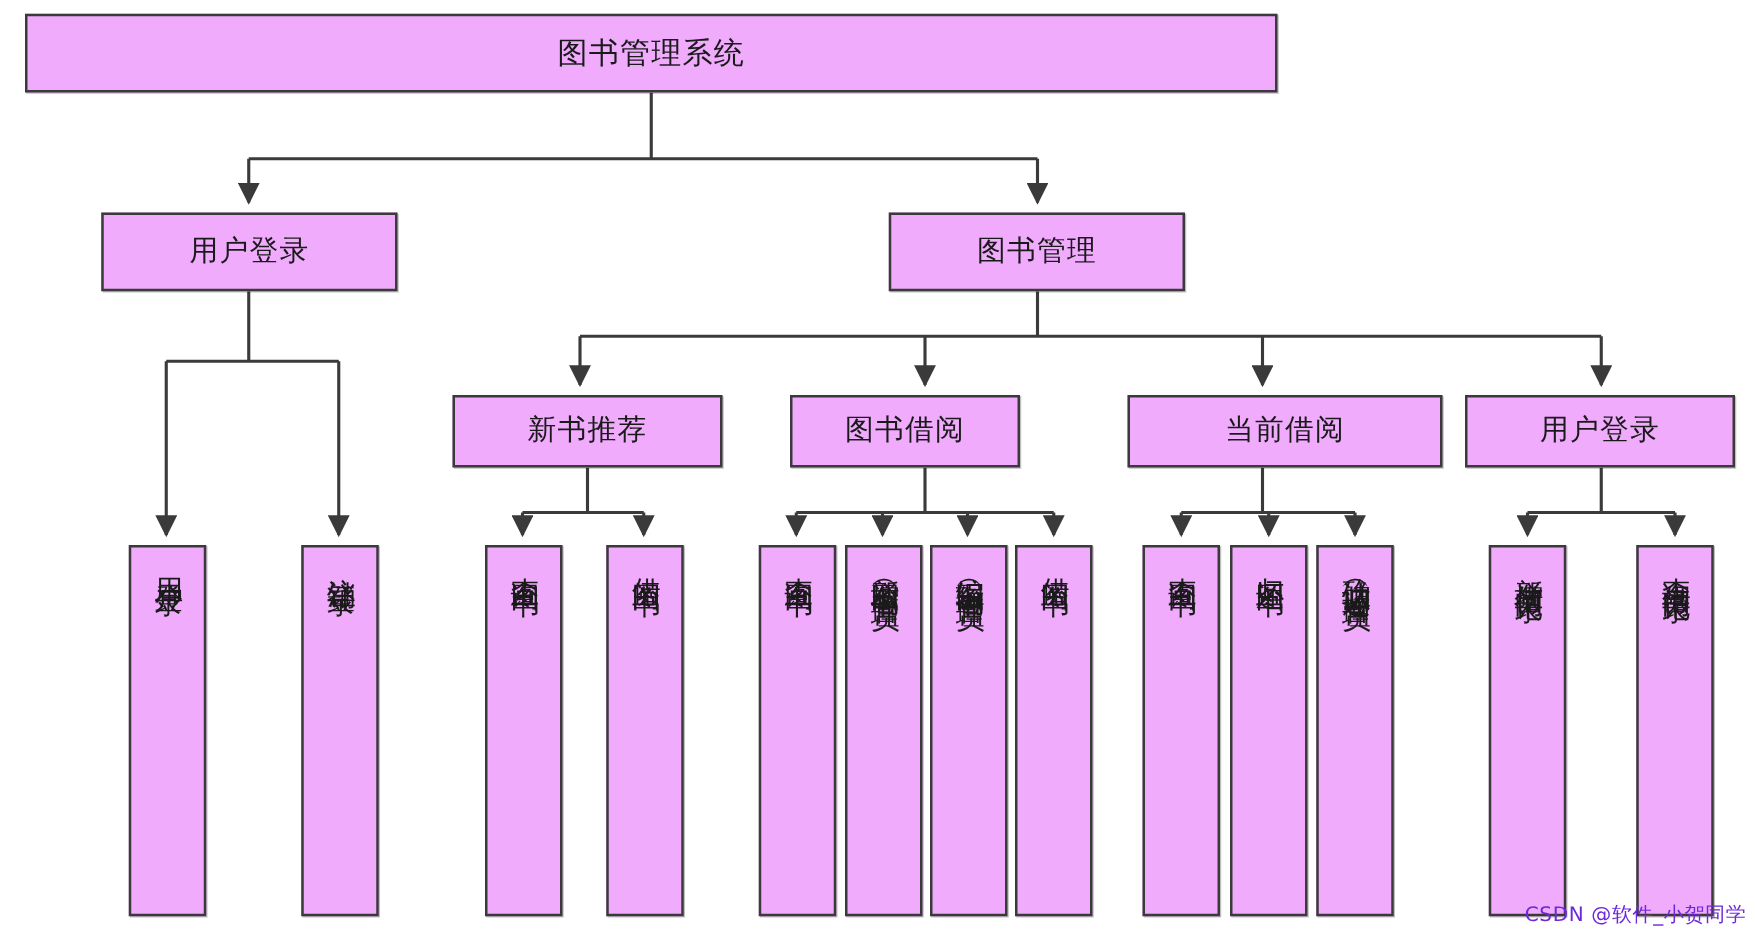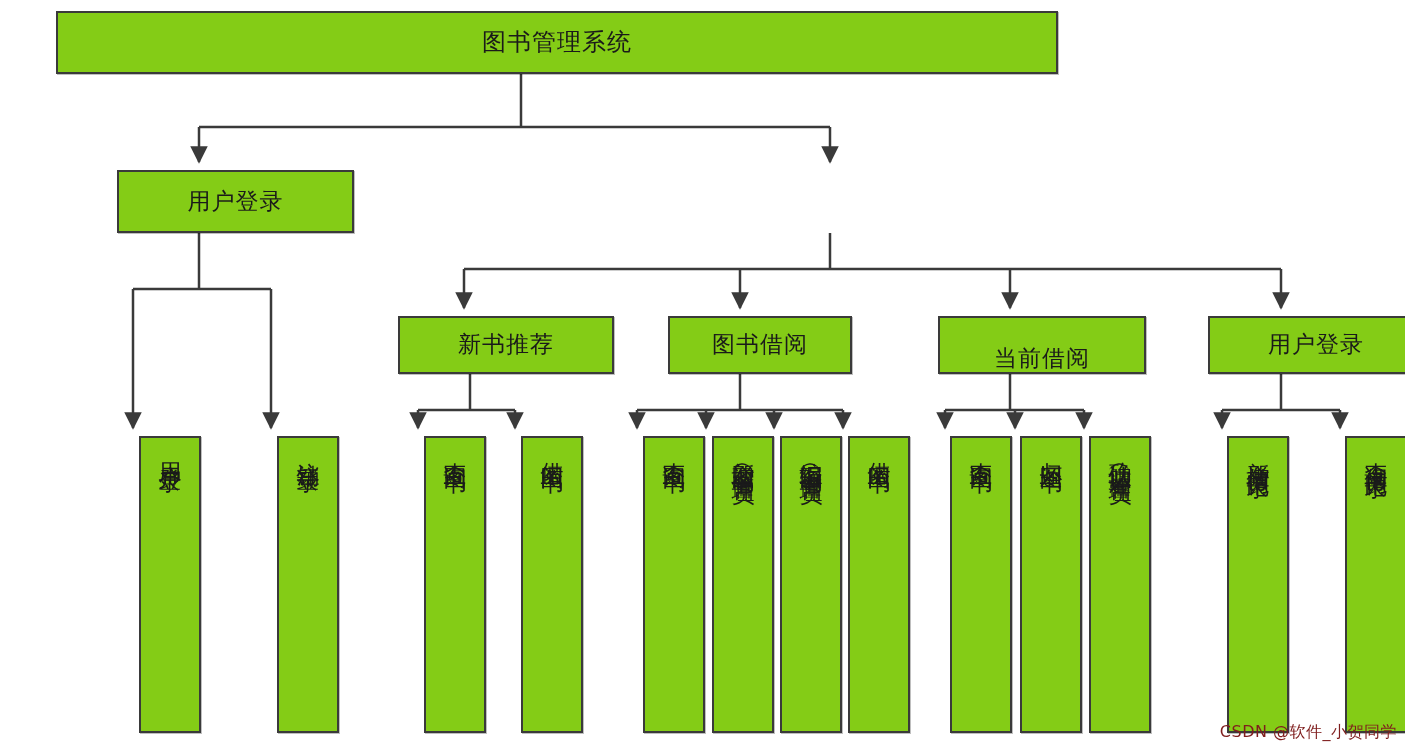--- a/index.html
+++ b/index.html
@@ -23,27 +23,26 @@
     left: 0;
     top: 0;
     width: 1405px;
     height: 747px;
     pointer-events: none;
   }
   .node {
     position: absolute;
     box-sizing: border-box;
     border: 2px solid #3a3a3a;
-    background: #84cc16;
+    background: #f0abfc;
     display: flex;
     align-items: center;
     justify-content: center;
     color: #1a1a1a;
     box-shadow: 1px 1px 0 rgba(0,0,0,0.25);
-    margin-left: 36px;
   }
   .node .label {
     display: block;
     text-align: center;
     line-height: 1.18;
   }
   
   .node.horiz .label {
     writing-mode: horizontal-tb;
     font-size: 23px;
@@ -64,21 +63,21 @@
     font-size: 23px;
     letter-spacing: 3px;
     line-height: 1;
     white-space: nowrap;
   }
   .watermark {
     position: absolute;
     right: 8px;
     bottom: 4px;
     font-size: 16px;
-    color: #7f1d1d;
+    color: #6d28d9;
     letter-spacing: 0.5px;
     white-space: nowrap;
     user-select: none;
   }
 </style>
 </head>
 <body>
 
 <div id="canvas">
 
@@ -137,30 +136,33 @@
   </svg>
 
   <div class="node horiz root" style="left:20px; top:11px; width:1002px; height:63px;">
     <span class="label">图书管理系统</span>
   </div>
 
   <div class="node horiz" style="left:81px; top:170px; width:237px; height:63px;">
     <span class="label">用户登录</span>
   </div>
 
+  <div class="node horiz" style="left:711px; top:170px; width:237px; height:63px;">
+    <span class="label">图书管理</span>
+  </div>
 
   <div class="node horiz" style="left:362px; top:316px; width:216px; height:58px;">
     <span class="label">新书推荐</span>
   </div>
 
   <div class="node horiz" style="left:632px; top:316px; width:184px; height:58px;">
     <span class="label">图书借阅</span>
   </div>
 
-  <div class="node horiz" style="left:902px; top:316px; width:208px; height:58px;align-items:flex-end;">
+  <div class="node horiz" style="left:902px; top:316px; width:252px; height:58px;">
     <span class="label">当前借阅</span>
   </div>
 
   <div class="node horiz" style="left:1172px; top:316px; width:216px; height:58px;">
     <span class="label">用户登录</span>
   </div>
 
   <div class="node vert" style="left:103px; top:436px; width:62px; height:297px;">
     <span class="label">用户登录</span>
   </div>

